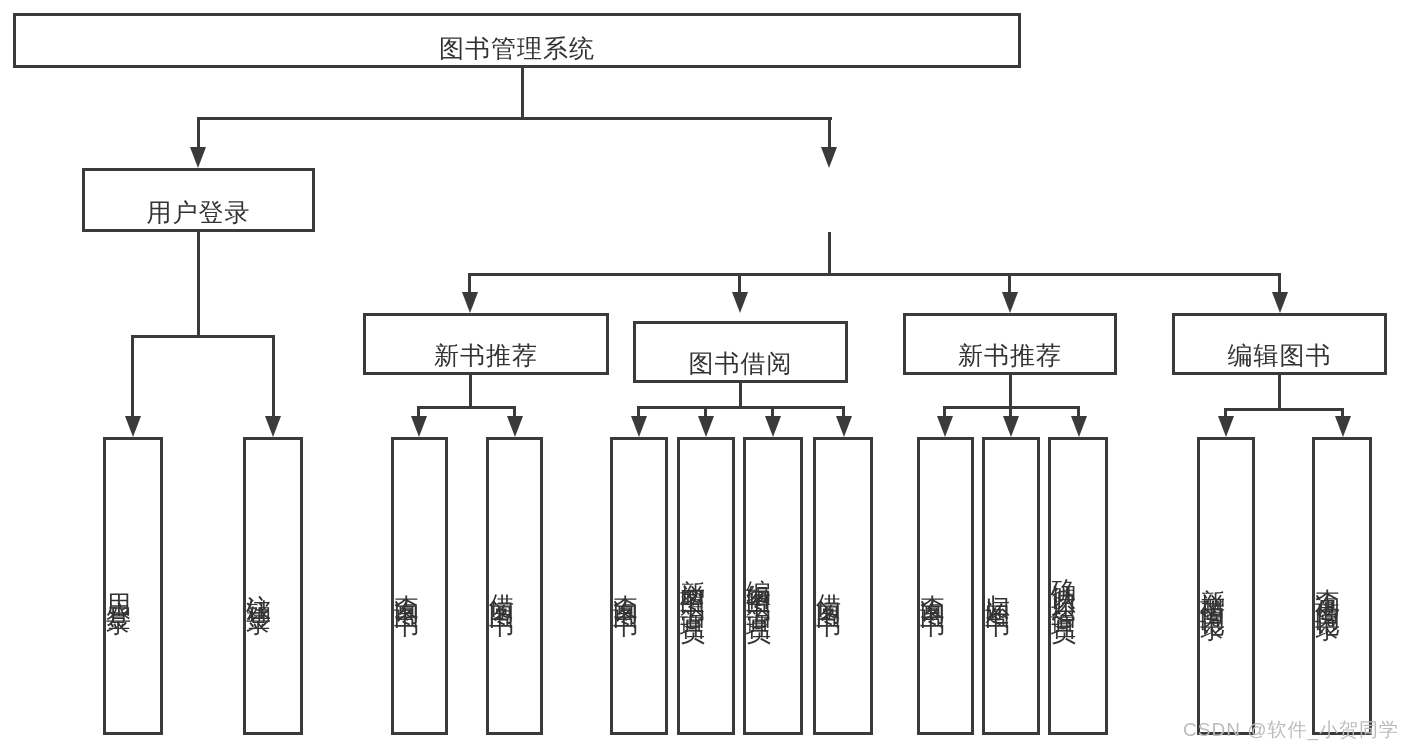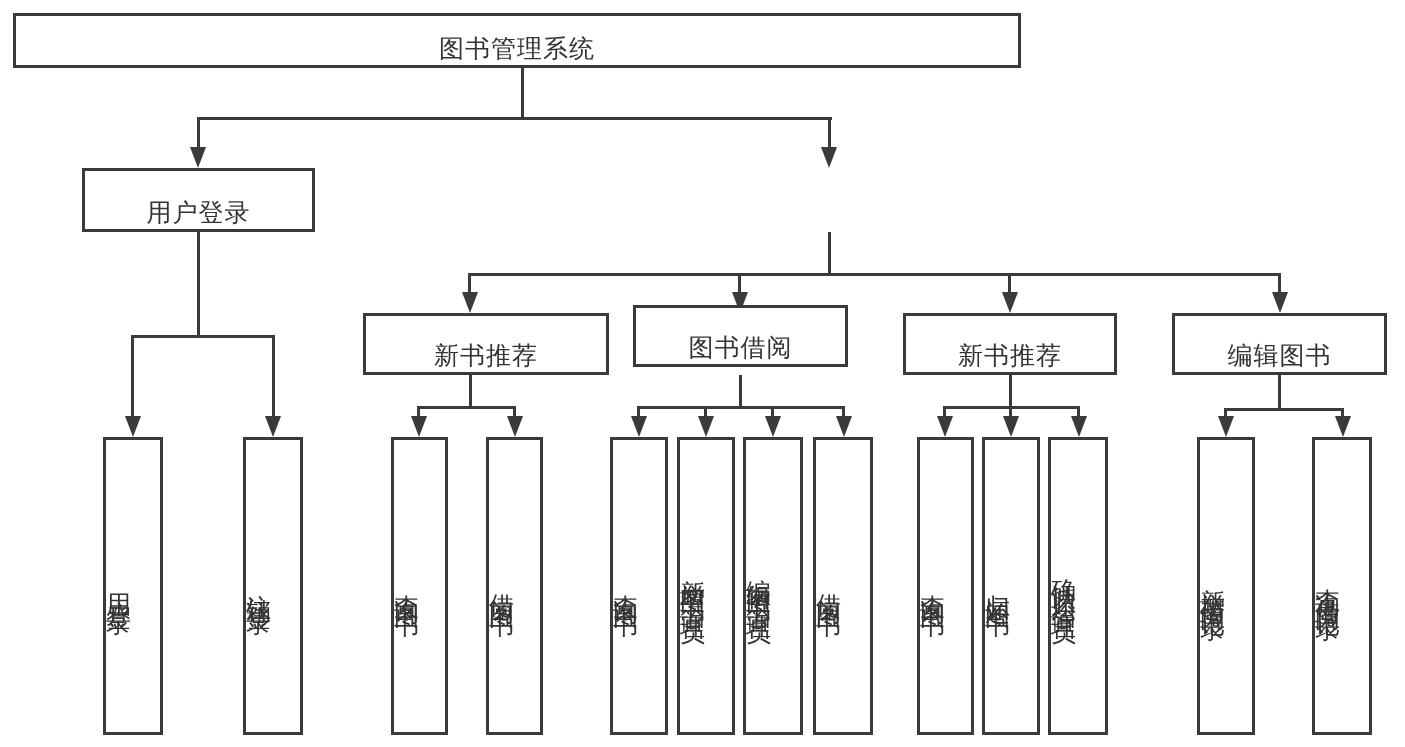--- a/index.html
+++ b/index.html
@@ -88,21 +88,21 @@
   <div class="vline" style="left:738px;top:273px;height:20px;"></div>
   <div class="arrowhead" style="left:732px;top:292px;"></div>
   <div class="vline" style="left:1008px;top:273px;height:20px;"></div>
   <div class="arrowhead" style="left:1002px;top:292px;"></div>
   <div class="vline" style="left:1278px;top:273px;height:20px;"></div>
   <div class="arrowhead" style="left:1272px;top:292px;"></div>
 
   <div class="box" style="left:363px;top:313px;width:246px;height:62px;">
     <span>新书推荐</span>
   </div>
-  <div class="box" style="left:633px;top:305px;width:215px;height:62px;">
+  <div class="box" style="left:633px;top:321px;width:215px;height:62px;">
     <span>图书借阅</span>
   </div>
   <div class="box" style="left:903px;top:313px;width:214px;height:62px;">
     <span>新书推荐</span>
   </div>
   <div class="box" style="left:1172px;top:313px;width:215px;height:62px;">
     <span>编辑图书</span>
   </div>
 
   <div class="vline" style="left:469px;top:375px;height:31px;"></div>
@@ -176,14 +176,15 @@
     <span>确认归还（管理员）</span>
   </div>
 
   <div class="box vbox" style="left:1197px;top:437px;width:58px;height:298px;">
     <span>新增借阅记录</span>
   </div>
   <div class="box vbox" style="left:1312px;top:437px;width:60px;height:298px;">
     <span>查询借阅记录</span>
   </div>
 
+  <div class="watermark">CSDN @软件_小贺同学</div>
 
 </div>
 
 </body></html>

